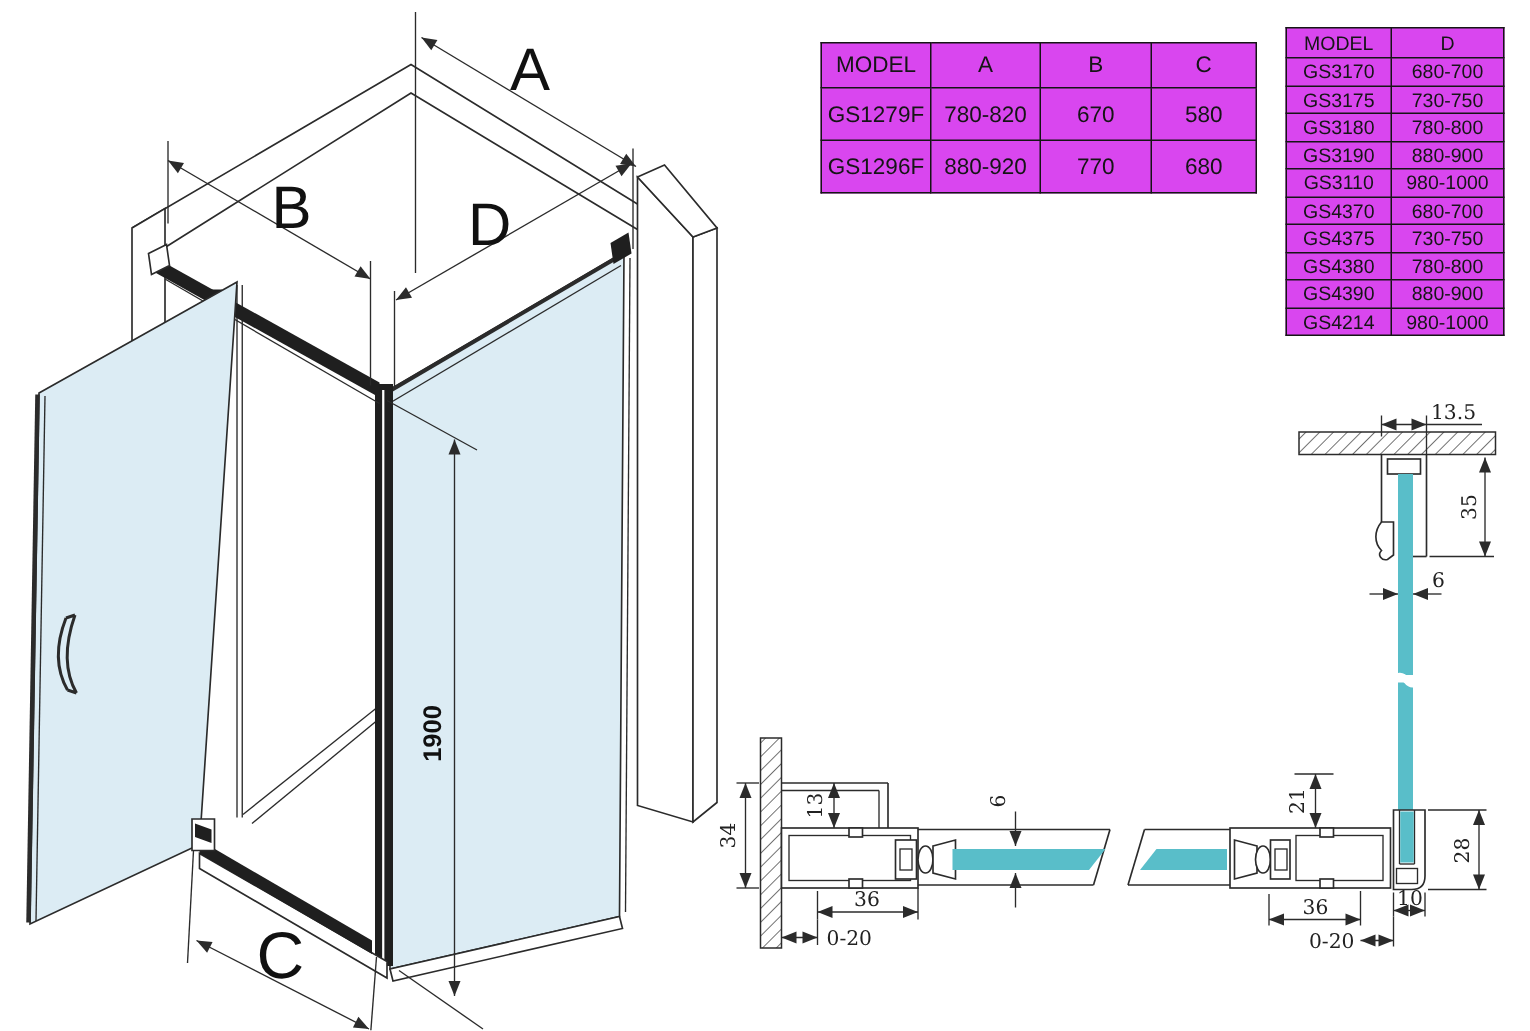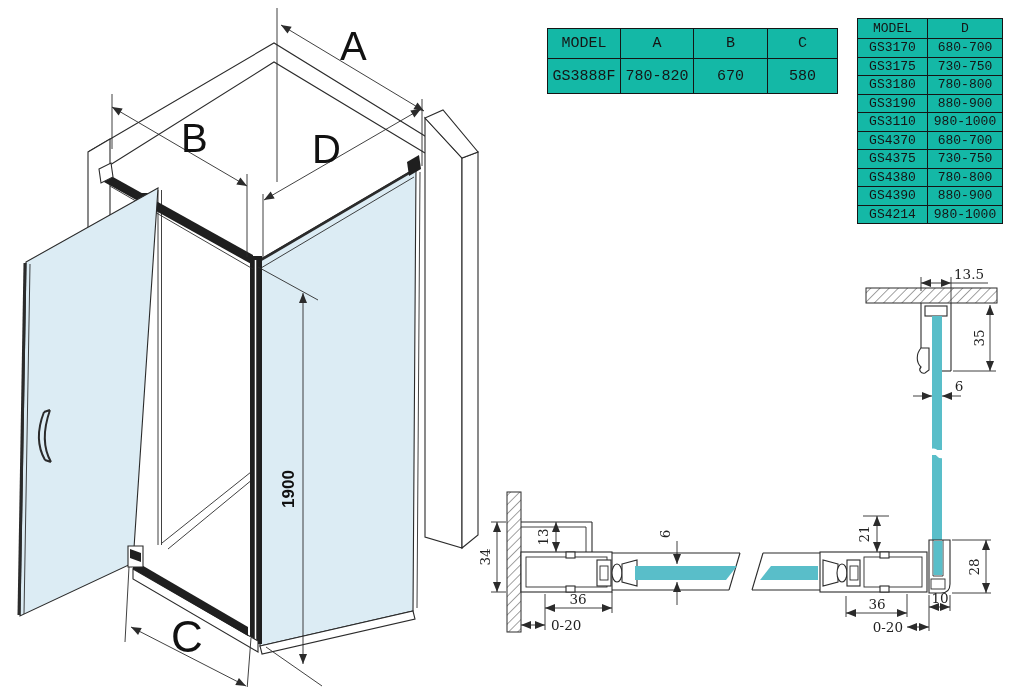--- a/index.html
+++ b/index.html
@@ -1,20 +1,20 @@
 <!DOCTYPE html>
 <html><head>
 <meta charset="utf-8">
 <style>
   html,body{margin:0;padding:0;background:#fff;}
   .stage{position:relative;width:1020px;height:687px;background:#fff;overflow:hidden;
          font-family:"Liberation Sans",sans-serif;color:#111;}
   .stage svg{position:absolute;left:0;top:0;}
   
-  table{border-collapse:collapse;position:absolute;background:#14b8a6;table-layout:fixed;font-family:Liberation Mono, monospace;}
+  table{border-collapse:collapse;position:absolute;background:#d946ef;table-layout:fixed;}
   td,th{border:1.5px solid #151515;text-align:center;vertical-align:middle;
         font-weight:400;padding:0;line-height:1;color:#151515;}
   .t1{left:547px;top:28px;width:290px;font-size:15px;}
   .t1 th{height:29px;}
   .t1 td{height:34px;}
   .t2{left:857px;top:18px;width:145px;font-size:13px;}
   .t2 th{height:19px;}
   .t2 td{height:17.5px;}
   
   .ln{stroke:#2b2b2b;stroke-width:1.1;fill:none;}
@@ -213,24 +213,30 @@
         <col style="width:70px">
       </colgroup>
   <tbody>
         <tr>
     <th>MODEL</th>
     <th>A</th>
     <th>B</th>
     <th>C</th>
   </tr>
   <tr>
-    <td>GS3888F</td>
+    <td>GS1279F</td>
     <td>780-820</td>
     <td>670</td>
     <td>580</td>
+  </tr>
+  <tr>
+    <td>GS1296F</td>
+    <td>880-920</td>
+    <td>770</td>
+    <td>680</td>
   </tr>
 </tbody>
     </table>
 
 <table class="t2">
   <colgroup>
         <col style="width:70px">
         <col style="width:75px">
       </colgroup>
   <tbody>

